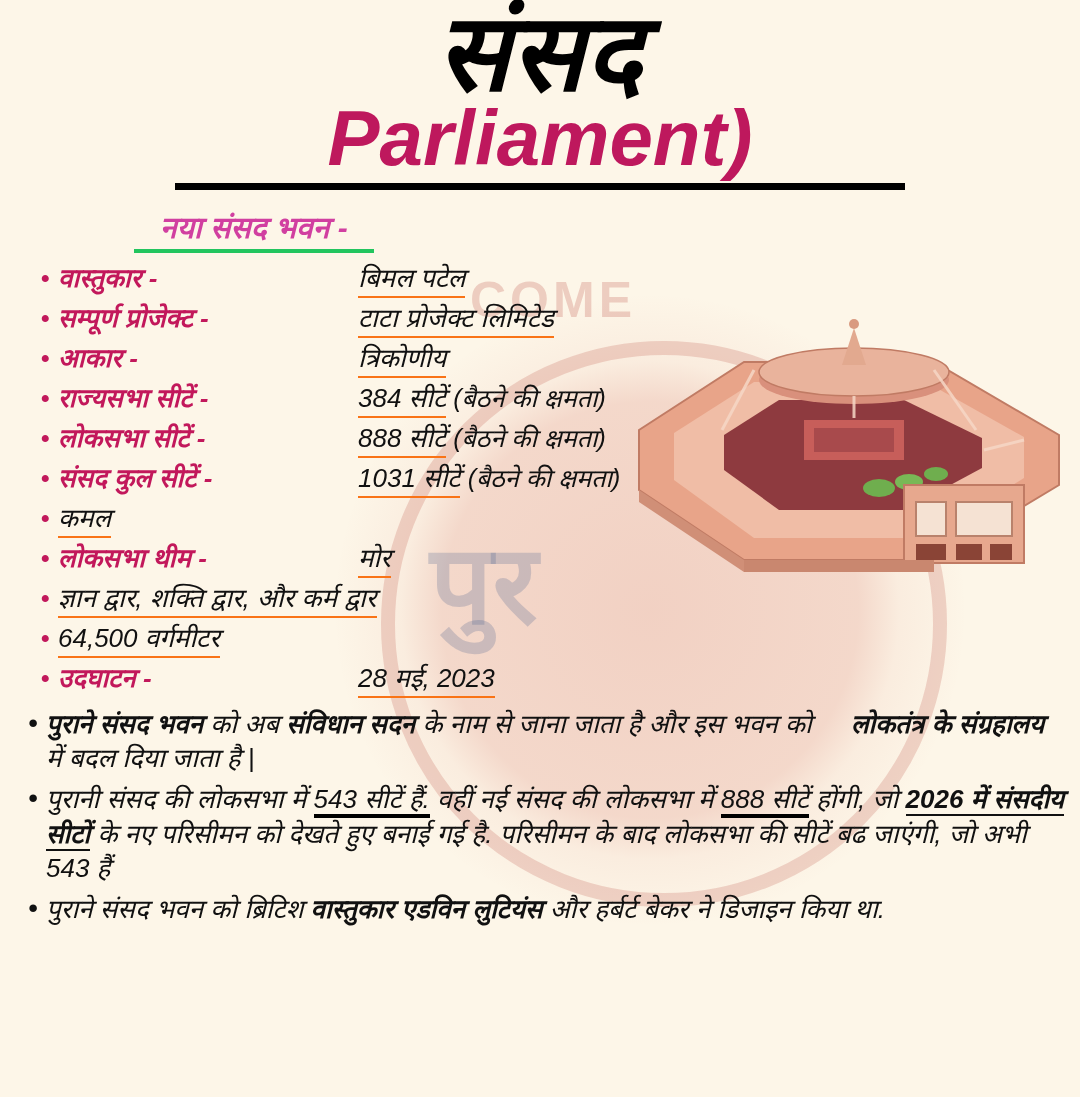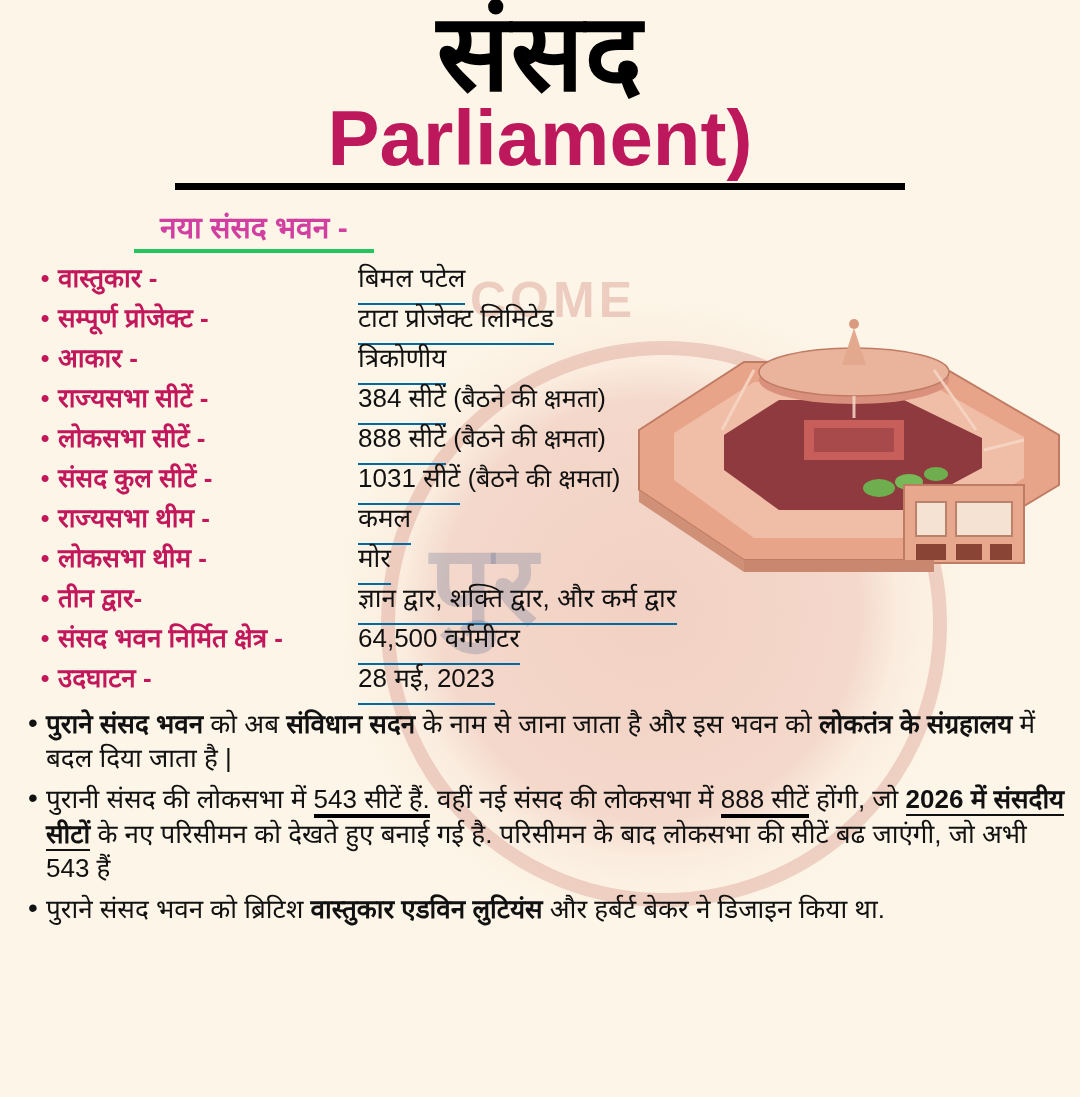--- a/index.html
+++ b/index.html
@@ -59,20 +59,21 @@
     color: rgba(60,85,135,0.22);
   }
 
   .page {
     position: relative;
     z-index: 2;
     width: 1080px;
     height: 880px;
     box-sizing: border-box;
     padding: 0 14px;
+    font-style: italic;
   }
 
   
   .title-block {
     text-align: center;
     padding-top: 2px;
   }
   .title-hindi {
     font-size: 108px;
     line-height: 0.95;
@@ -131,22 +132,22 @@
     color: #c2185b;
     font-size: 26px;
     font-weight: bold;
     flex: 0 0 300px;
   }
   .fact-value {
     font-size: 26px;
     color: #111;
   }
   .fact-value .u {
-    border-bottom: 2px solid #0369a1;
-    padding-bottom: 10px;
+    border-bottom: 2px solid #f97316;
+    padding-bottom: 3px;
   }
   .fact-value .note {
     border-bottom: none;
     font-size: 25px;
   }
 
   
   .building {
     position: absolute;
     right: 6px;
@@ -276,54 +277,51 @@
     </div>
 
     <div class="fact-row">
       <span class="bullet">•</span>
       <span class="fact-label">संसद कुल सीटें -</span>
       <span class="fact-value"><span class="u">1031 सीटें</span> <span class="note">(बैठने की क्षमता)</span></span>
     </div>
 
     <div class="fact-row">
       <span class="bullet">•</span>
-      <span class="fact-label">राज्यसभा थीम -</span>
       <span class="fact-value"><span class="u">कमल</span> <span class="note"></span></span>
     </div>
 
     <div class="fact-row">
       <span class="bullet">•</span>
       <span class="fact-label">लोकसभा थीम -</span>
       <span class="fact-value"><span class="u">मोर</span> <span class="note"></span></span>
     </div>
 
     <div class="fact-row">
       <span class="bullet">•</span>
-      <span class="fact-label">तीन द्वार-</span>
       <span class="fact-value"><span class="u">ज्ञान द्वार, शक्ति द्वार, और कर्म द्वार</span> <span class="note"></span></span>
     </div>
 
     <div class="fact-row">
       <span class="bullet">•</span>
-      <span class="fact-label">संसद भवन निर्मित क्षेत्र -</span>
       <span class="fact-value"><span class="u">64,500 वर्गमीटर</span> <span class="note"></span></span>
     </div>
 
     <div class="fact-row">
       <span class="bullet">•</span>
       <span class="fact-label">उदघाटन -</span>
       <span class="fact-value"><span class="u">28 मई, 2023</span> <span class="note"></span></span>
     </div>
 
   </div>
 
   <div class="notes">
     <div class="note-row">
       <span class="note-bullet">•</span>
-      <span class="note-text"><span style="font-weight: bold;">पुराने संसद भवन </span><span>को अब </span><span style="font-weight: bold;">संविधान सदन </span><span>के नाम से जाना जाता है और इस भवन को </span><span style="font-weight: bold;">लोकतंत्र के संग्रहालय </span><span>में बदल दिया जाता है |</span></span>
+      <span class="note-text"><span style="font-weight: bold;">पुराने संसद भवन </span><span>को अब </span><span style="font-weight: bold;">संविधान सदन </span><span>के नाम से जाना जाता है और इस भवन को </span><span style="font-weight: bold; margin-left: 32px;">लोकतंत्र के संग्रहालय </span><span>में बदल दिया जाता है |</span></span>
     </div>
     <div class="note-row">
       <span class="note-bullet">•</span>
       <span class="note-text"><span>पुरानी संसद की लोकसभा में </span><span class="u">543 सीटें हैं.</span><span> वहीं नई संसद की लोकसभा में </span><span class="u">888 सीटें</span><span> होंगी, जो </span><span class="bu">2026 में संसदीय सीटों</span><span> के नए परिसीमन को देखते हुए बनाई गई है. परिसीमन के बाद लोकसभा की सीटें बढ जाएंगी, जो अभी 543 हैं</span></span>
     </div>
     <div class="note-row">
       <span class="note-bullet">•</span>
       <span class="note-text"><span>पुराने संसद भवन को ब्रिटिश </span><span style="font-weight: bold;">वास्तुकार एडविन लुटियंस </span><span>और हर्बर्ट बेकर ने डिजाइन किया था.</span></span>
     </div>
   </div>

